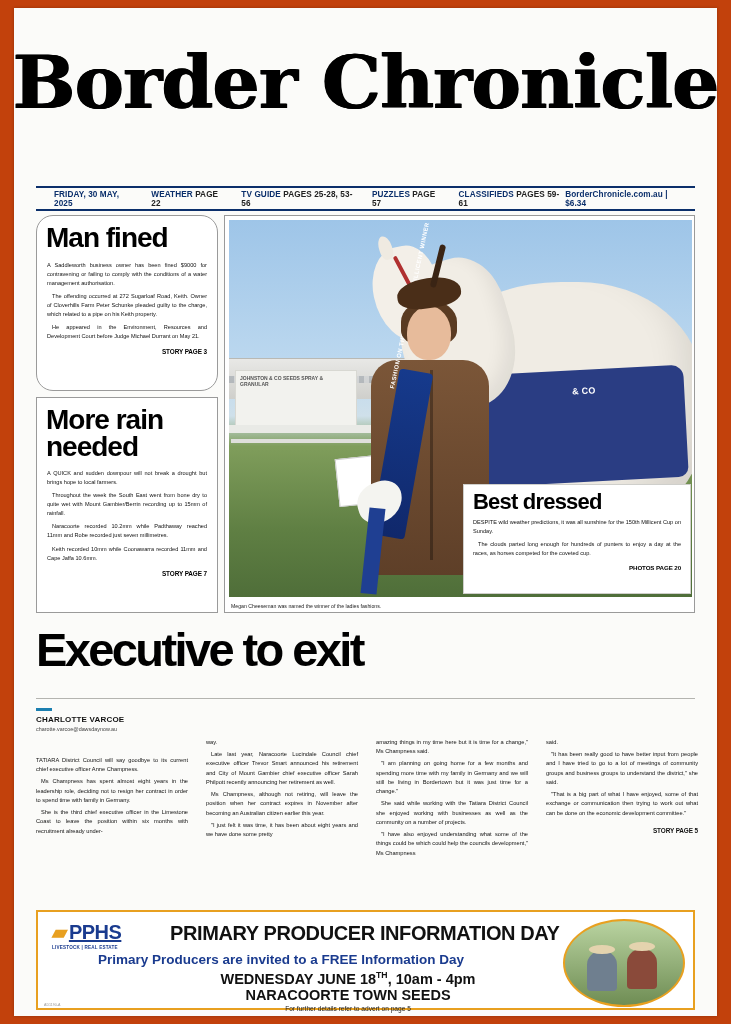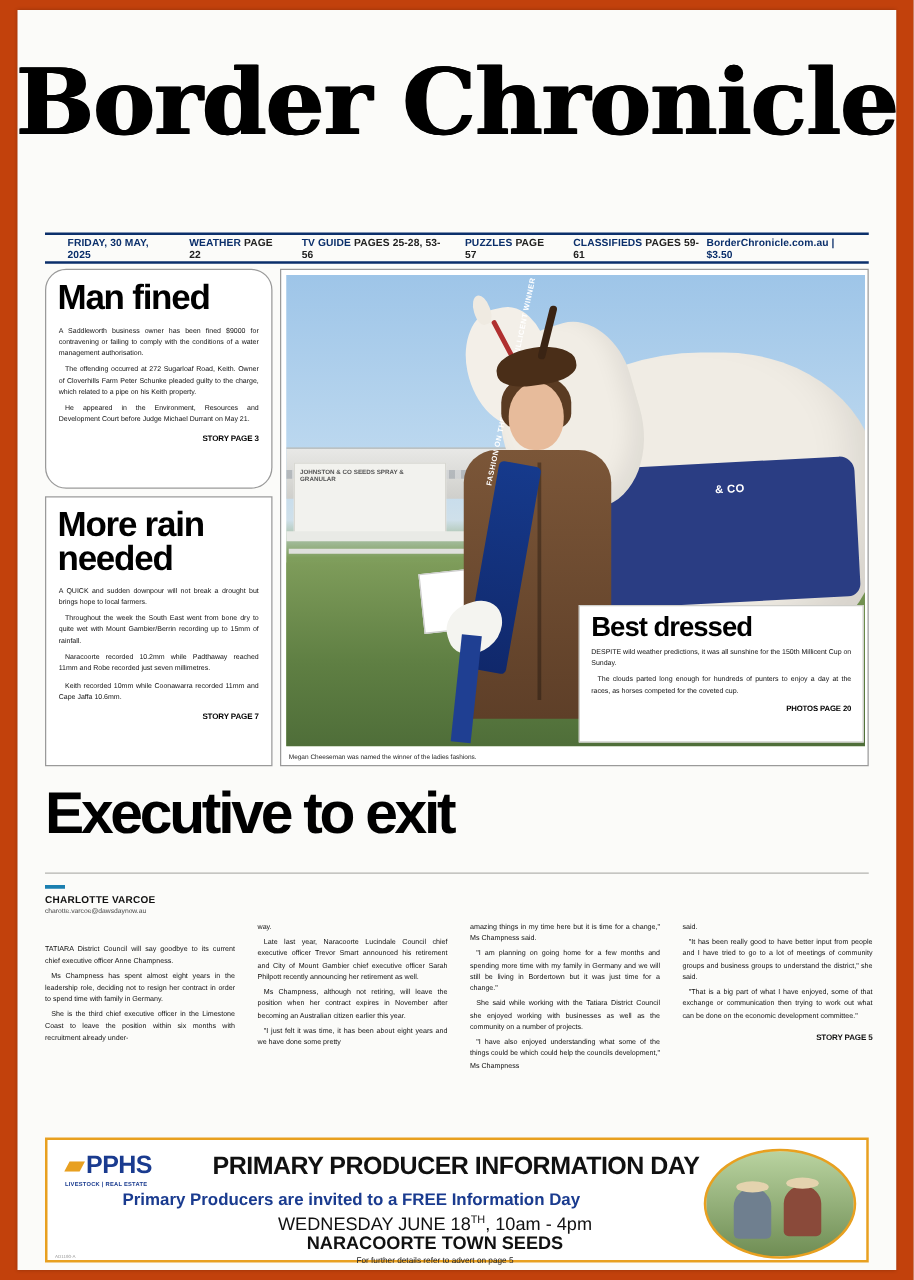--- a/index.html
+++ b/index.html
@@ -385,40 +385,40 @@
     width: 659px; height: 100px;
     border: 2px solid #e8a020;
     box-sizing: border-box;
     background: #ffffff;
   }
   #advert .pphs {
     position: absolute; left: 14px; top: 10px; width: 104px;
   }
   #advert .pphs .plog {
     font-size: 20px; font-weight: bold; color: #1a3b8f;
-    letter-spacing: -0.5px; line-height: 1;
+    letter-spacing: -0.5px; line-height: 1; text-decoration: underline;
   }
   #advert .pphs .plog .sl { color: #e8a020; display: inline-block; margin-right: 2px; }
   #advert .pphs .psub {
     font-size: 4.6px; color: #1a3b8f; font-weight: bold; margin-top: 3px;
     letter-spacing: 0.2px;
   }
   #advert .ad-title {
     position: absolute; left: 132px; top: 10px;
     font-size: 20px; font-weight: bold; letter-spacing: -0.4px; color: #111;
   }
   #advert .ad-line1 {
     position: absolute; left: 60px; top: 40px; width: 500px;
     text-align: left;
     font-size: 13.5px; font-weight: bold; color: #1a3b8f;
   }
   #advert .ad-line2 {
     position: absolute; left: 60px; top: 58px; width: 500px;
     text-align: center;
-    font-size: 14.5px; font-weight: normal; color: #111;
+    font-size: 14.5px; font-weight: bold; color: #111;
   }
   #advert .ad-line3 {
     position: absolute; left: 60px; top: 75px; width: 500px;
     text-align: center;
     font-size: 14.5px; font-weight: bold; color: #111;
   }
   #advert .ad-line4 {
     position: absolute; left: 60px; top: 93px; width: 500px;
     text-align: center;
     font-size: 6.6px; color: #222;
@@ -464,21 +464,21 @@
         <span class="pg">PAGES 25-28, 53-56</span>
       </span>
       <span class="seg">
         <span>PUZZLES</span>
         <span class="pg">PAGE 57</span>
       </span>
       <span class="seg">
         <span>CLASSIFIEDS</span>
         <span class="pg">PAGES 59-61</span>
       </span>
-      <span class="right">BorderChronicle.com.au | $3.50</span>
+      <span class="right">BorderChronicle.com.au | $6.34</span>
     </div>
 
     <div class="box" id="box-man-fined">
       <div class="story-head">Man fined</div>
       <div class="body-col">
         <p>A Saddleworth business owner has been fined $9000 for contravening or failing to comply with the conditions of a water management authorisation.</p>
         <p>The offending occurred at 272 Sugarloaf Road, Keith. Owner of Cloverhills Farm Peter Schunke pleaded guilty to the charge, which related to a pipe on his Keith property.</p>
         <p>He appeared in the Environment, Resources and Development Court before Judge Michael Durrant on May 21.</p>
       </div>
       <div class="story-ref">STORY PAGE 3</div>

